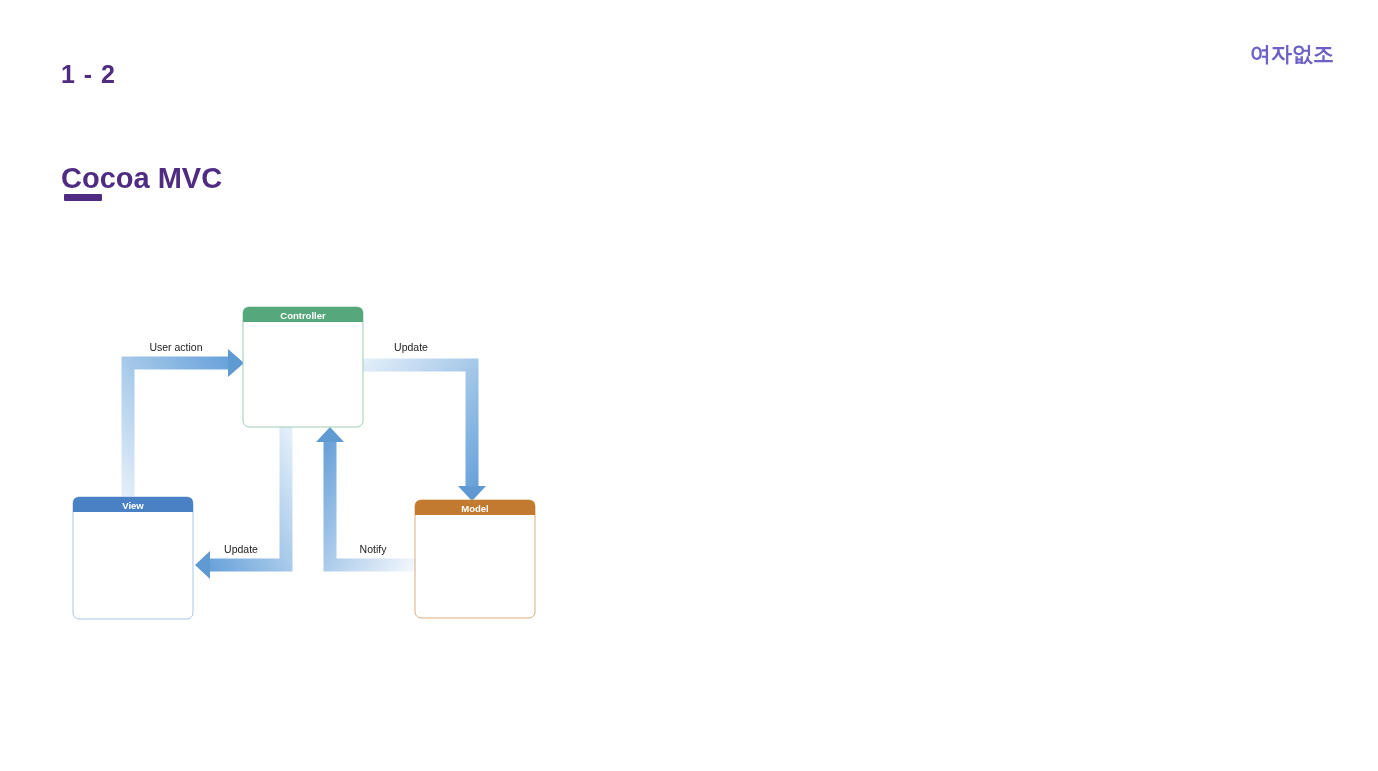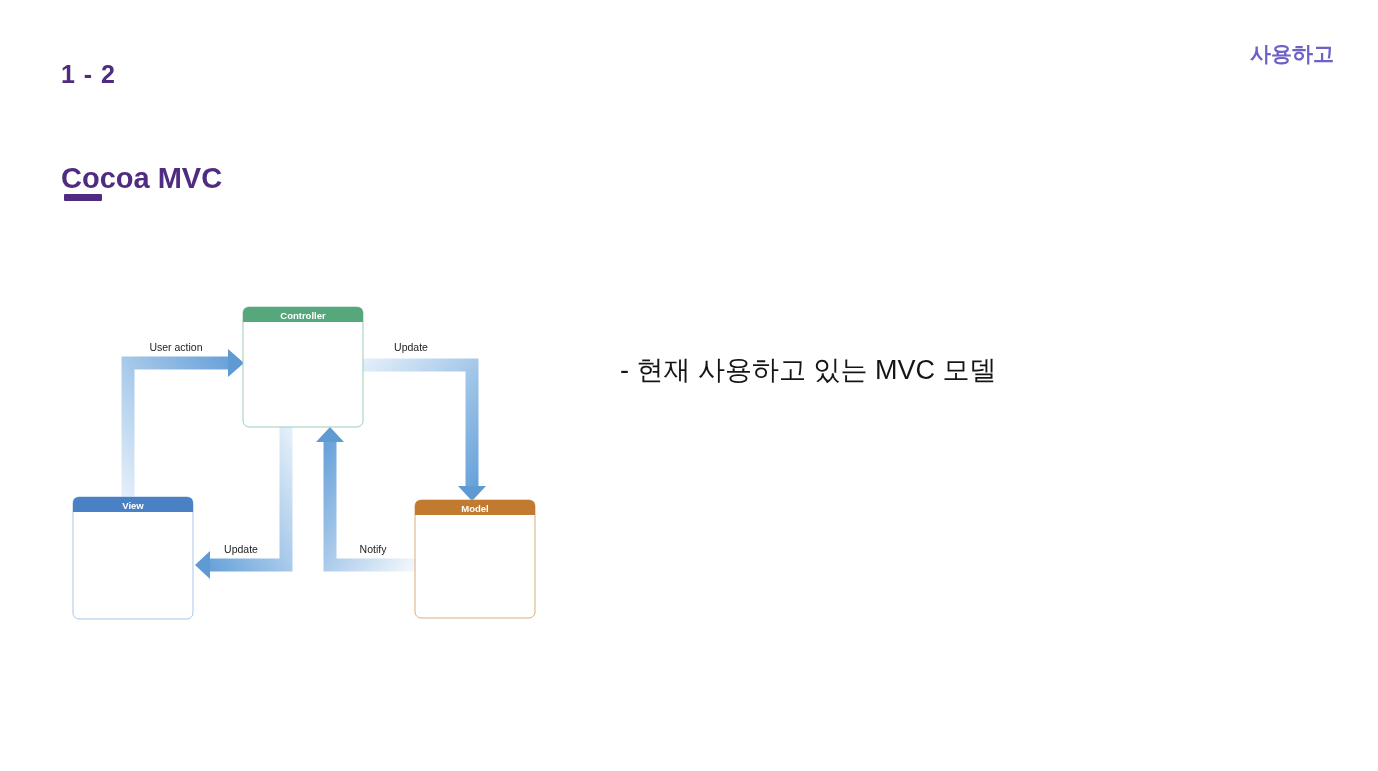--- a/index.html
+++ b/index.html
@@ -76,21 +76,21 @@
     font-weight: bold;
     fill: #ffffff;
   }
 </style>
 </head>
 <body>
 
 <div class="slide-number">1 - 2</div>
 <div class="slide-title">Cocoa MVC</div>
 <div class="title-underline"></div>
-<div class="logo">사용하고</div>
+<div class="logo">여자없조</div>
 
 <svg class="diagram" width="480" height="345" viewBox="0 0 480 345" xmlns="http://www.w3.org/2000/svg">
   <defs>
     <linearGradient id="g-user-action" x1="0" y1="1" x2="1" y2="0">
       <stop offset="0" stop-color="#e2eef9"></stop>
       <stop offset="1" stop-color="#6aa3da"></stop>
     </linearGradient>
     <linearGradient id="g-update-model" x1="0" y1="0" x2="1" y2="1">
       <stop offset="0" stop-color="#e2eef9"></stop>
       <stop offset="1" stop-color="#6aa3da"></stop>
@@ -142,14 +142,13 @@
   </g>
 
   <g>
     <rect x="355" y="210" width="120" height="118" rx="6" fill="#ffffff" stroke="#d8ac7c" stroke-width="1"></rect>
     <path d="M361,210 h108 q6,0 6,6 v9 h-120 v-9 q0,-6 6,-6 z" fill="#c17a2f"></path>
     <text class="node-label" x="415" y="221.5" text-anchor="middle">Model</text>
   </g>
 </svg>
 
 <div class="bullets">
-  <div class="bullet">- 현재 사용하고 있는 MVC 모델</div>
 </div>
 
 </body></html>

